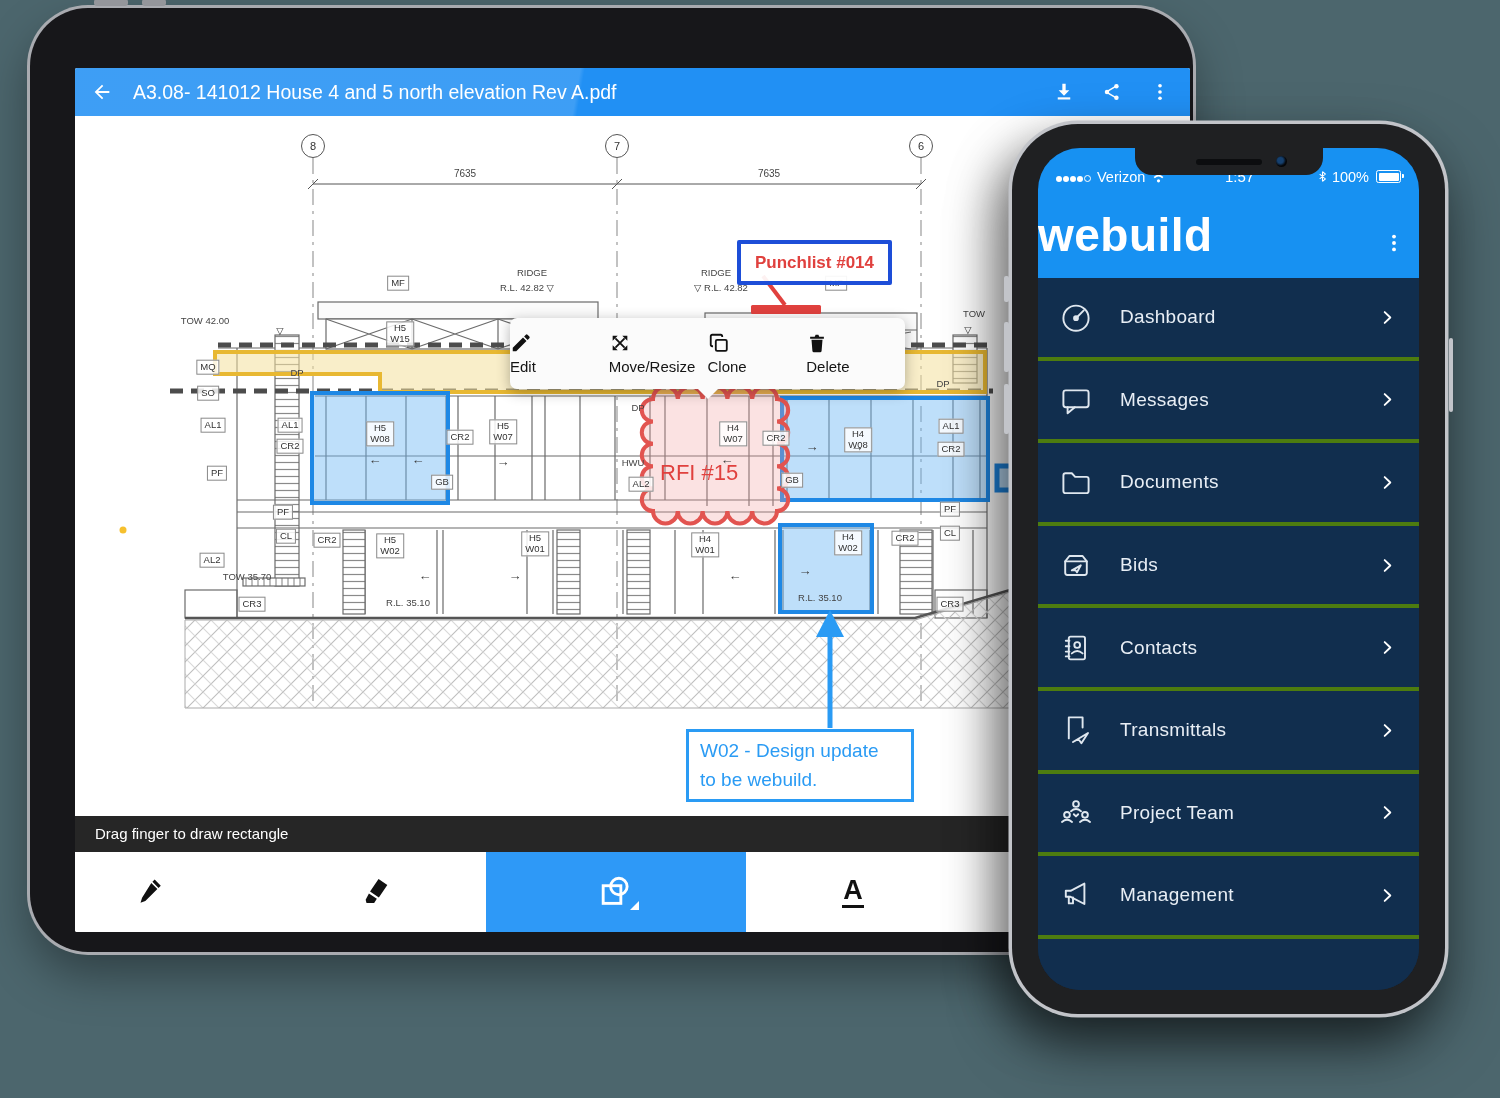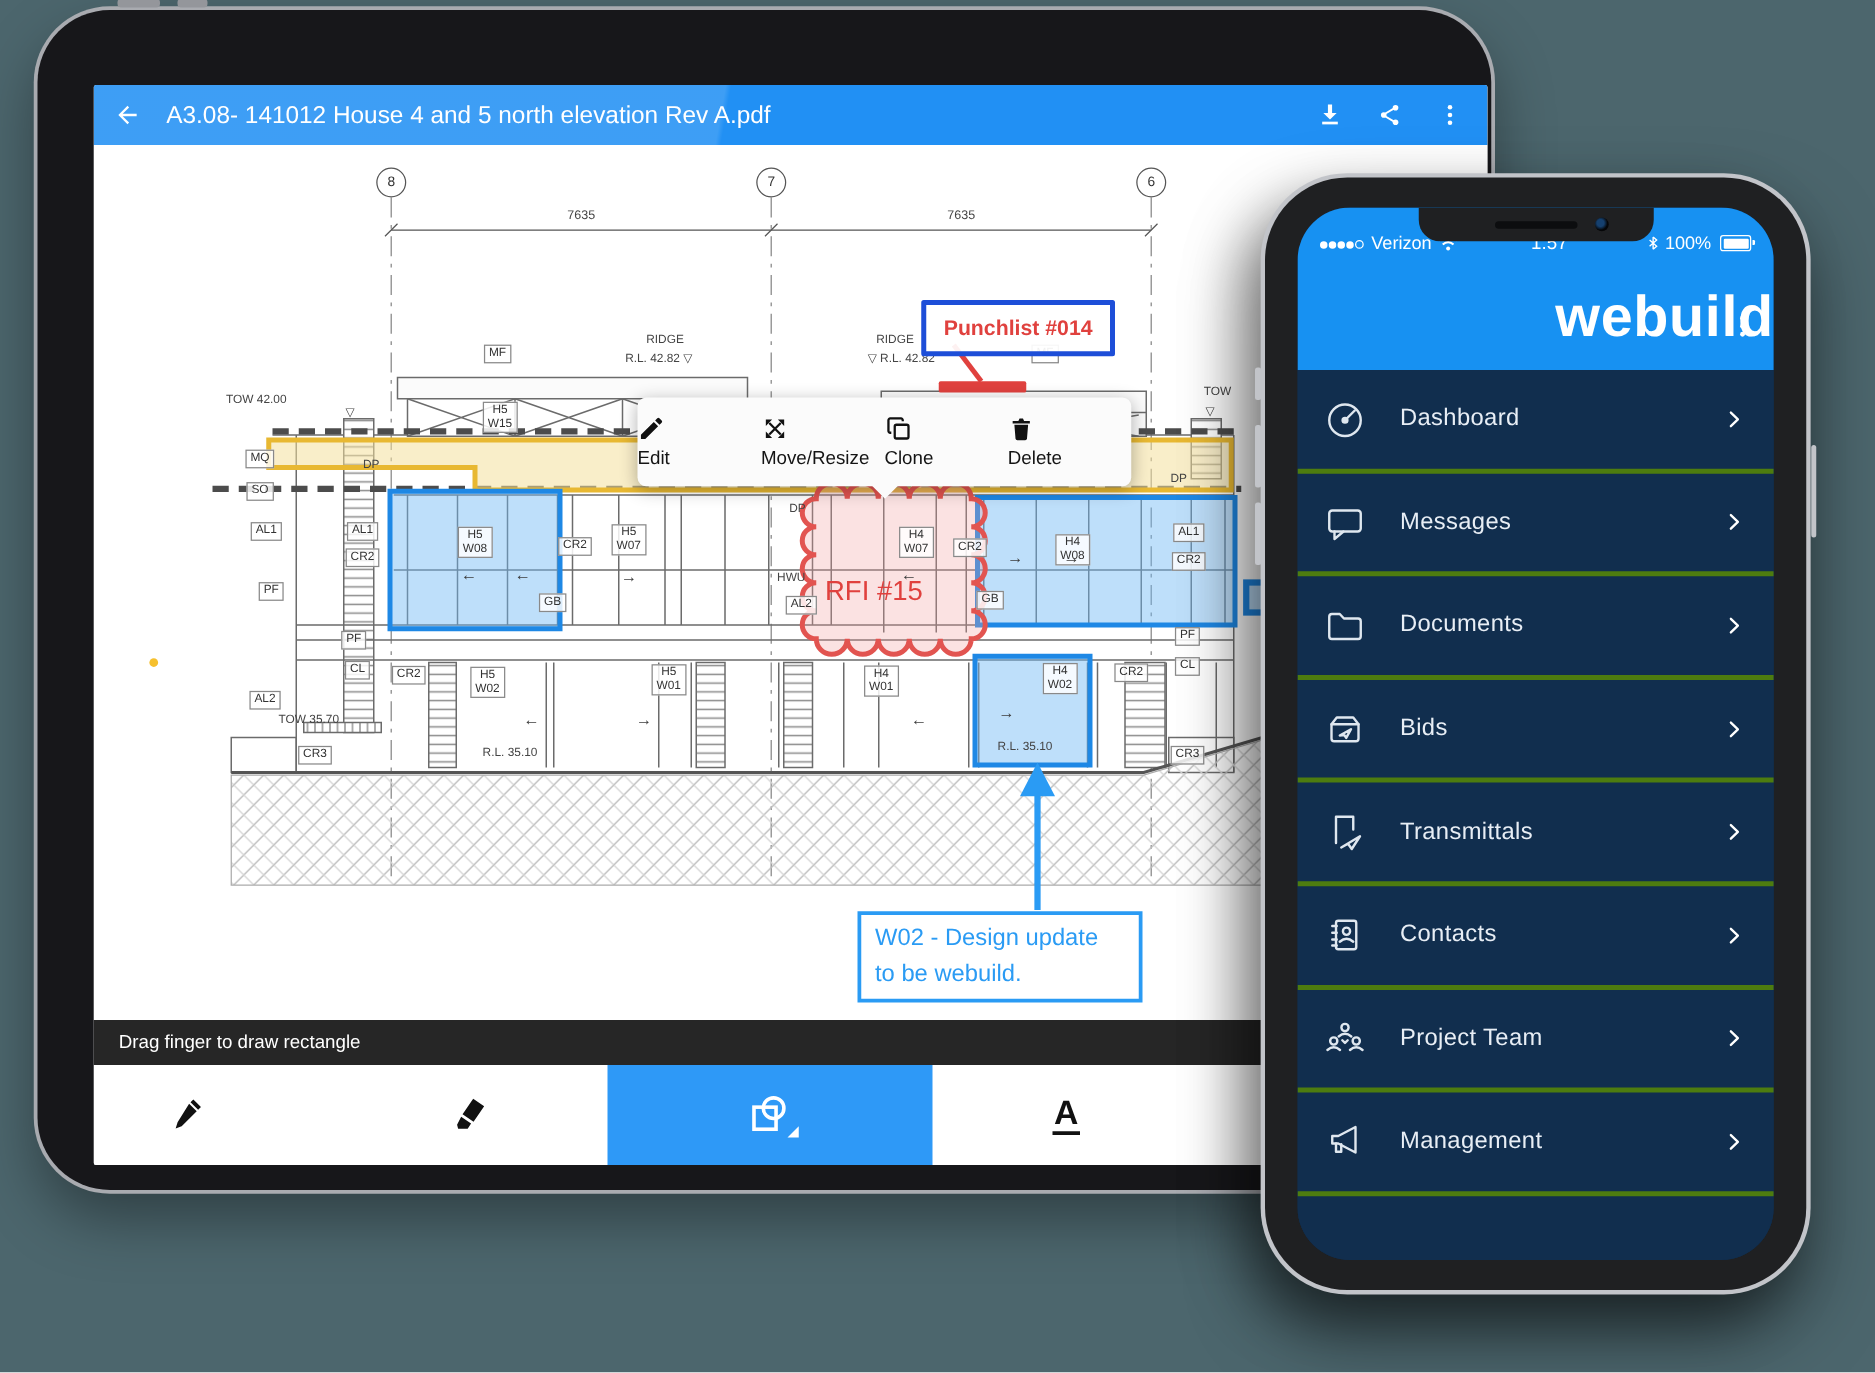--- a/index.html
+++ b/index.html
@@ -56,21 +56,21 @@
   .toolbar{position:absolute;left:0;top:784px;width:100%;height:80px;background:#fff;z-index:20;}
   .tool{position:absolute;top:0;height:80px;display:flex;align-items:center;justify-content:center;cursor:pointer;}
   .tool.sel{background:#2e99f7;}
   .tool svg{width:34px;height:34px;display:block;}
   .text-tool-glyph{font-size:27px;font-weight:700;color:#111;border-bottom:3.5px solid #111;
                    line-height:1.05;padding:0 1px;}
   .shape-corner{position:absolute;width:0;height:0;border-left:9px solid transparent;
                 border-bottom:9px solid #fff;right:107px;bottom:22px;}
 
   
-  .phone{position:absolute;left:1012px;top:142px;width:433px;height:890px;border-radius:66px;
+  .phone{position:absolute;left:1012px;top:124px;width:433px;height:890px;border-radius:66px;
          background:#1f2022;z-index:50;
          box-shadow:0 0 0 3.5px #c2c4c9,0 30px 60px rgba(0,0,0,.5),-20px 22px 46px rgba(0,0,0,.35);}
   .p-btn{position:absolute;background:#c2c4c9;width:4.5px;border-radius:2px;}
   .p-btn.l1{left:-8px;top:152px;height:26px;} .p-btn.l2{left:-8px;top:198px;height:50px;}
   .p-btn.l3{left:-8px;top:260px;height:50px;} .p-btn.r1{right:-8px;top:214px;height:74px;}
   .p-screen{position:absolute;left:26px;top:24px;width:381px;height:842px;border-radius:42px;
             overflow:hidden;background:#112e4e;}
   .notch{position:absolute;left:50%;top:0;transform:translateX(-50%);width:188px;height:27px;
          background:#1f2022;border-radius:0 0 17px 17px;z-index:8;}
   .speaker{position:absolute;left:50%;top:11px;transform:translateX(-50%);width:66px;height:6px;
@@ -81,21 +81,21 @@
   .statusbar{position:absolute;top:20px;left:0;right:0;display:flex;align-items:center;
              padding:0 18px;font-size:14.5px;}
   .sb-left{display:flex;align-items:center;gap:5px;width:132px;}
   .sb-center{flex:1;text-align:center;font-size:15px;}
   .sb-right{display:flex;align-items:center;gap:4px;width:110px;justify-content:flex-end;}
   .dot{width:6px;height:6px;border-radius:50%;background:#fff;display:inline-block;margin-right:1px;}
   .dot.empty{background:transparent;border:1px solid #fff;width:5px;height:5px;}
   .battery{position:relative;width:23px;height:11px;border:1.5px solid #fff;border-radius:2.5px;margin-left:3px;}
   .battery i{position:absolute;inset:1.5px;background:#fff;border-radius:1px;}
   .battery:after{content:"";position:absolute;right:-4px;top:2.5px;width:2px;height:4.5px;background:#fff;border-radius:0 1px 1px 0;}
-  .p-logo{position:absolute;top:60px;width:100%;text-align:right;font-size:46px;font-weight:700;
+  .p-logo{position:absolute;top:60px;width:100%;text-align:left;font-size:46px;font-weight:700;
           letter-spacing:.5px;}
   .p-kebab{position:absolute;right:14px;top:84px;width:22px;height:22px;cursor:pointer;}
   .p-menu{position:absolute;top:130px;left:0;width:100%;bottom:0;background:#112e4e;}
   .p-item{height:78.6px;display:flex;align-items:center;padding:0 24px 0 20px;
           border-bottom:4px solid #4d7c0f;cursor:pointer;}
   .p-ic{width:36px;height:36px;margin-right:26px;flex:none;}
   .p-ic svg{width:36px;height:36px;display:block;}
   .p-label{flex:1;color:#e8eef5;font-size:19px;letter-spacing:.3px;}
   .chev{width:15px;height:15px;flex:none;}
 </style>
@@ -461,40 +461,40 @@
             </span>
     <span class="p-label">Bids</span>
     <svg class="chev" viewBox="0 0 16 16">
       <path d="M5 2.2 L11 8 L5 13.8" fill="none" stroke="#fff" stroke-width="2" stroke-linecap="round" stroke-linejoin="round"></path>
     </svg>
   </div>
 
   <div class="p-item">
     <span class="p-ic">
               <svg viewBox="0 0 30 30" fill="none" stroke="#dfe7ef" stroke-width="1.6" stroke-linecap="round" stroke-linejoin="round">
-                <path d="M9 22 V4.5 h11.5 V13"></path>
-                <path d="M12.5 25 L25 17.5 19.5 26 l-2.5 -3.5 Z"></path>
-              </svg>
-            </span>
-    <span class="p-label">Transmittals</span>
-    <svg class="chev" viewBox="0 0 16 16">
-      <path d="M5 2.2 L11 8 L5 13.8" fill="none" stroke="#fff" stroke-width="2" stroke-linecap="round" stroke-linejoin="round"></path>
-    </svg>
-  </div>
-
-  <div class="p-item">
-    <span class="p-ic">
-              <svg viewBox="0 0 30 30" fill="none" stroke="#dfe7ef" stroke-width="1.6" stroke-linecap="round" stroke-linejoin="round">
                 <rect x="9" y="5.5" width="13.5" height="19" rx="1.5"></rect>
                 <path d="M6.5 9 h3 M6.5 13.5 h3 M6.5 18 h3 M6.5 22 h3"></path>
                 <circle cx="16" cy="12.5" r="2.4"></circle>
                 <path d="M11.5 19.5 q4.5 -4 9 0"></path>
               </svg>
             </span>
     <span class="p-label">Contacts</span>
+    <svg class="chev" viewBox="0 0 16 16">
+      <path d="M5 2.2 L11 8 L5 13.8" fill="none" stroke="#fff" stroke-width="2" stroke-linecap="round" stroke-linejoin="round"></path>
+    </svg>
+  </div>
+
+  <div class="p-item">
+    <span class="p-ic">
+              <svg viewBox="0 0 30 30" fill="none" stroke="#dfe7ef" stroke-width="1.6" stroke-linecap="round" stroke-linejoin="round">
+                <path d="M9 22 V4.5 h11.5 V13"></path>
+                <path d="M12.5 25 L25 17.5 19.5 26 l-2.5 -3.5 Z"></path>
+              </svg>
+            </span>
+    <span class="p-label">Transmittals</span>
     <svg class="chev" viewBox="0 0 16 16">
       <path d="M5 2.2 L11 8 L5 13.8" fill="none" stroke="#fff" stroke-width="2" stroke-linecap="round" stroke-linejoin="round"></path>
     </svg>
   </div>
 
   <div class="p-item">
     <span class="p-ic">
               <svg viewBox="0 0 30 30" fill="none" stroke="#dfe7ef" stroke-width="1.6" stroke-linecap="round" stroke-linejoin="round">
                 <circle cx="15" cy="7.5" r="2.4"></circle>
                 <path d="M10.8 13.5 q4.2 -3.6 8.4 0"></path>

